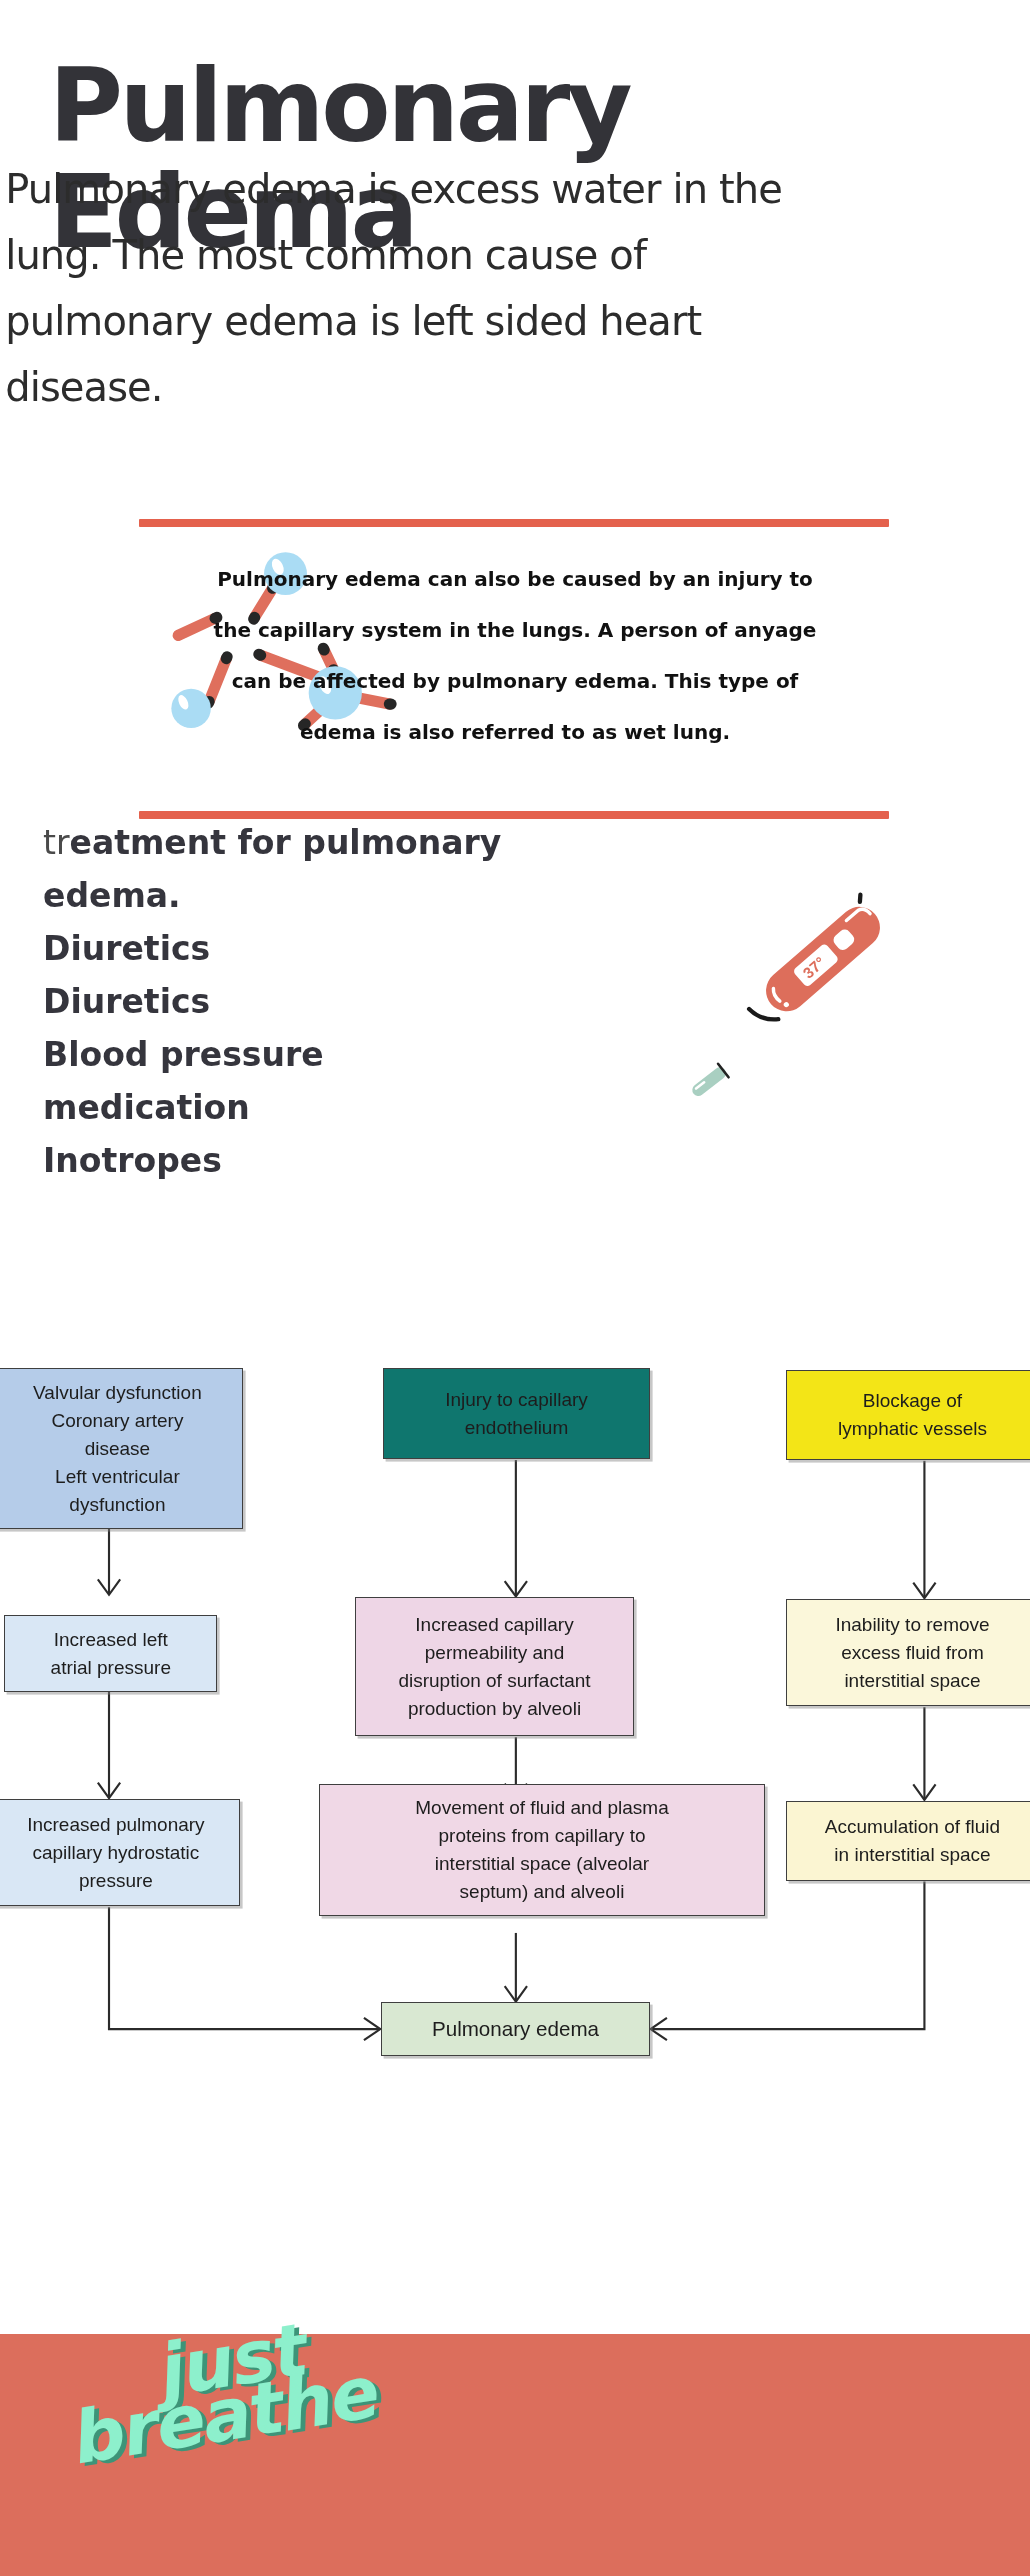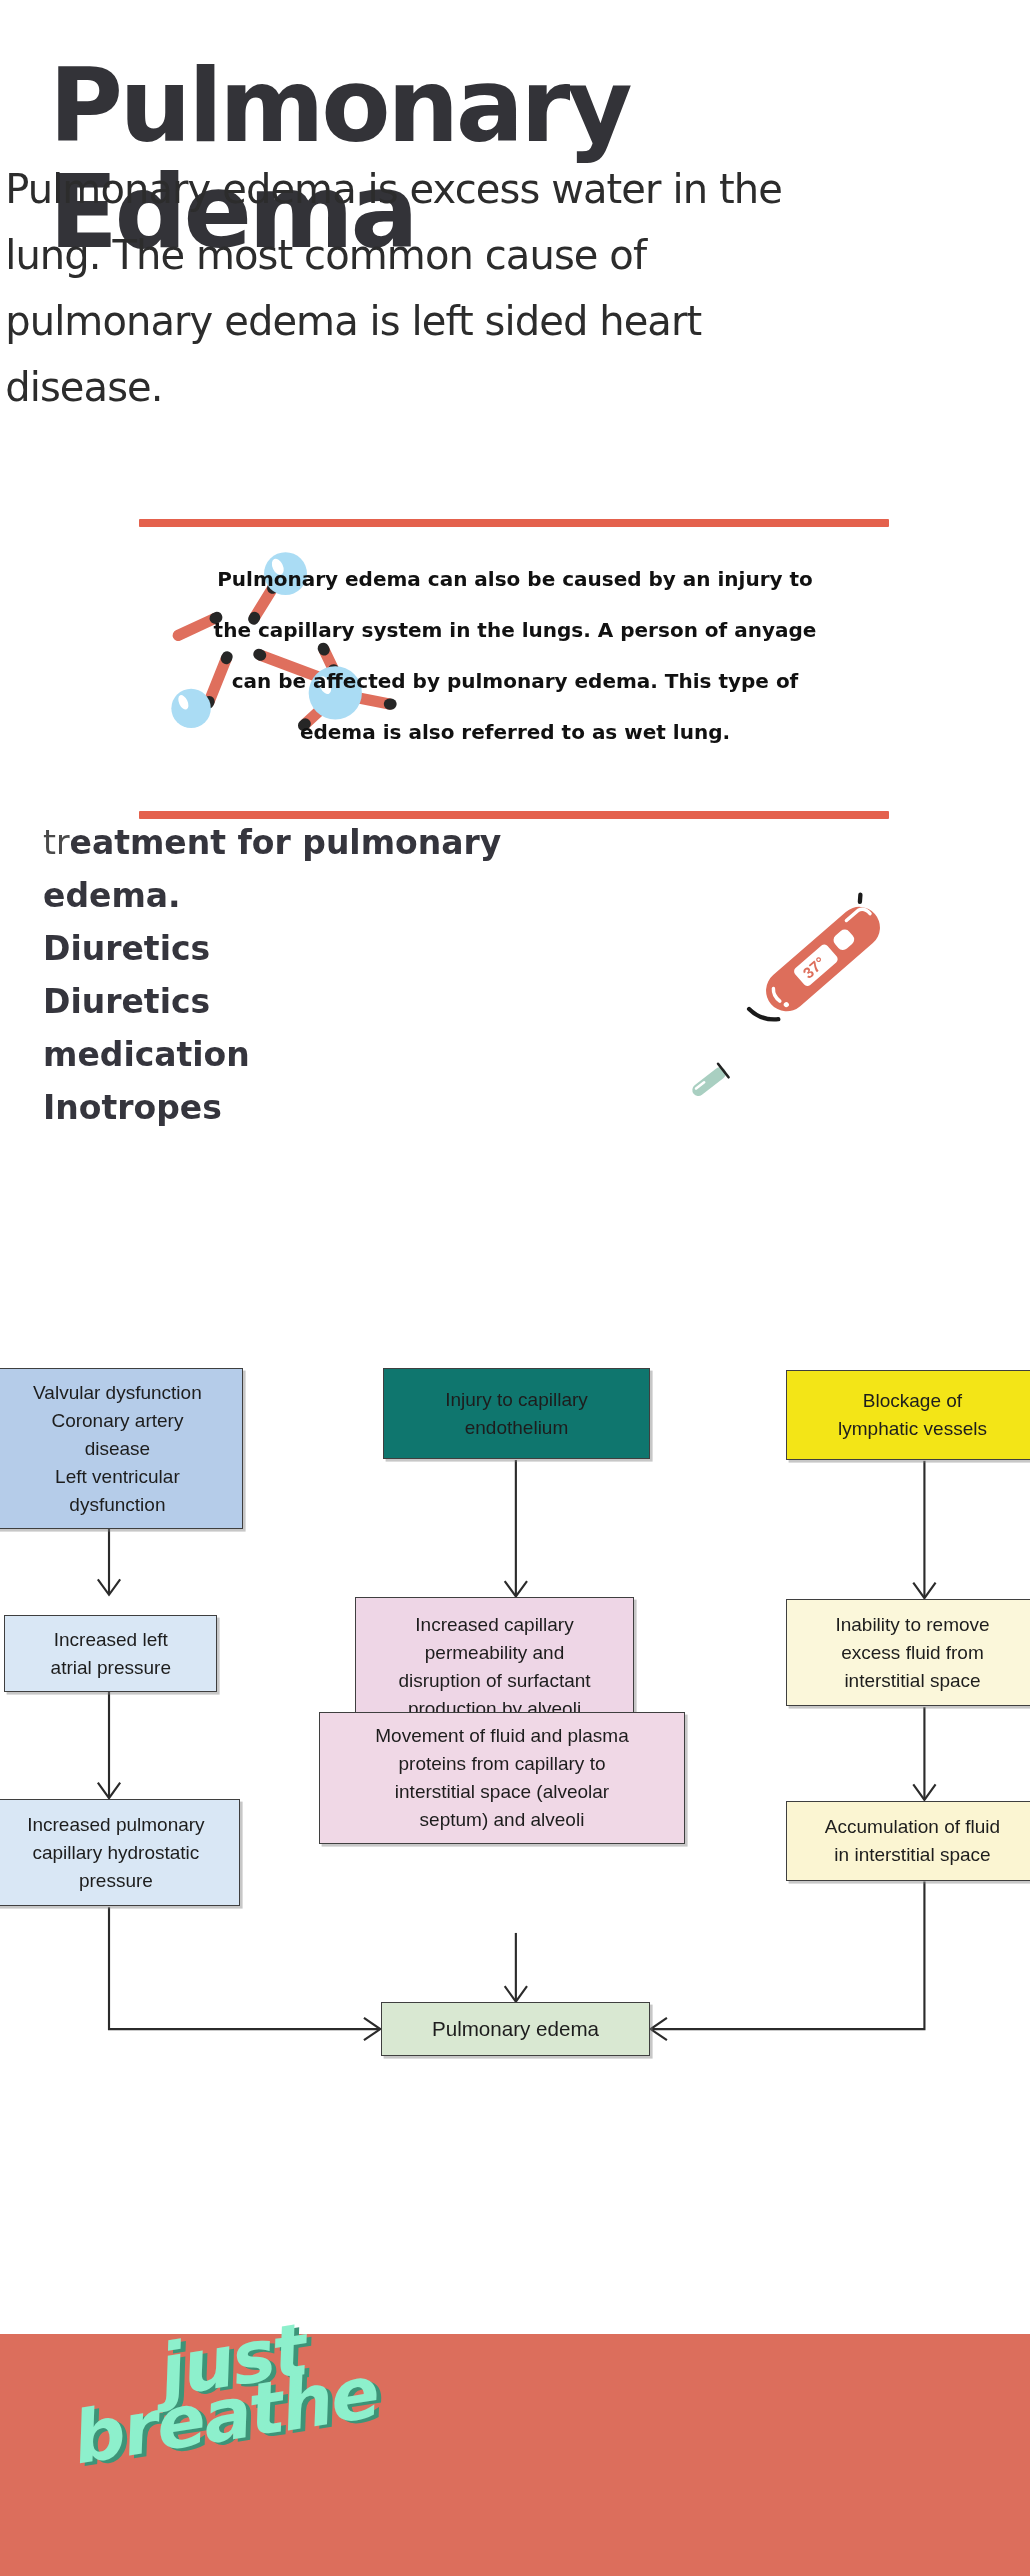--- a/index.html
+++ b/index.html
@@ -63,21 +63,21 @@
     font-family:"Liberation Sans", sans-serif;
     font-size:19px;line-height:28px;color:#1d1d1d;
     white-space:pre-line;
     z-index:2;
   }
   .bL1{left:-8.6px;top:1368px;width:252px;height:161px;background:#b5cce9;}
   .bL2{left:4.3px;  top:1595px;width:213px;height:77px; background:#d9e7f5;margin-top:20px;}
   .bL3{left:-8.6px;top:1799px;width:249px;height:107px;background:#d9e7f5;}
   .bM1{left:383px;top:1368px;width:267px;height:91px;background:#0f766e;}
   .bM2{left:355px;top:1597px;width:279px;height:139px;background:#eed6e6;}
-  .bM3{left:319px;top:1712px;width:366px;height:132px;background:#f0d8e6;}
+  .bM3{left:319px;top:1784px;width:446px;height:132px;background:#f0d8e6;}
   .bR1{left:786px;top:1370px;width:253px;height:90px;background:#f3e517;}
   .bR2{left:786px;top:1599px;width:253px;height:107px;background:#fbf7da;}
   .bR3{left:786px;top:1801px;width:253px;height:80px; background:#fbf5d2;}
   .bG {left:381px;top:2002px;width:269px;height:54px; background:#d9e8d2;font-size:20.6px;}
 
   
   .footer{
     left:0;top:2334px;width:1030px;height:242px;
     background:#dc6e5c;
   }
@@ -146,20 +146,21 @@
 
 <div class="abs divider d2"></div>
 
 <div class="abs treatment">
   <div>
     <span class="light">tr</span><span>eatment for pulmonary</span>
   </div>
   <div>edema.</div>
   <div>Diuretics</div>
   <div>Diuretics</div>
+  <div>Blood pressure</div>
   <div>medication</div>
   <div>Inotropes</div>
 </div>
 
 <svg class="abs thermo-art" width="172" height="159" viewBox="0 0 200 185">
   <g transform="rotate(-41 100 92)">
     <path d="M14,150 q14,14 34,12" stroke="#1a1a1a" stroke-width="5" fill="none" stroke-linecap="round" transform="rotate(41 100 92)"></path>
     <rect x="20" y="68" width="160" height="48" rx="24" fill="#dd6e5b"></rect>
     <path d="M34,80 q-6,6 -4,16" stroke="#ffffff" stroke-width="4" fill="none" stroke-linecap="round"></path>
     <path d="M150,76 h18 q8,2 8,12" stroke="#ffffff" stroke-width="4" fill="none" stroke-linecap="round"></path>

